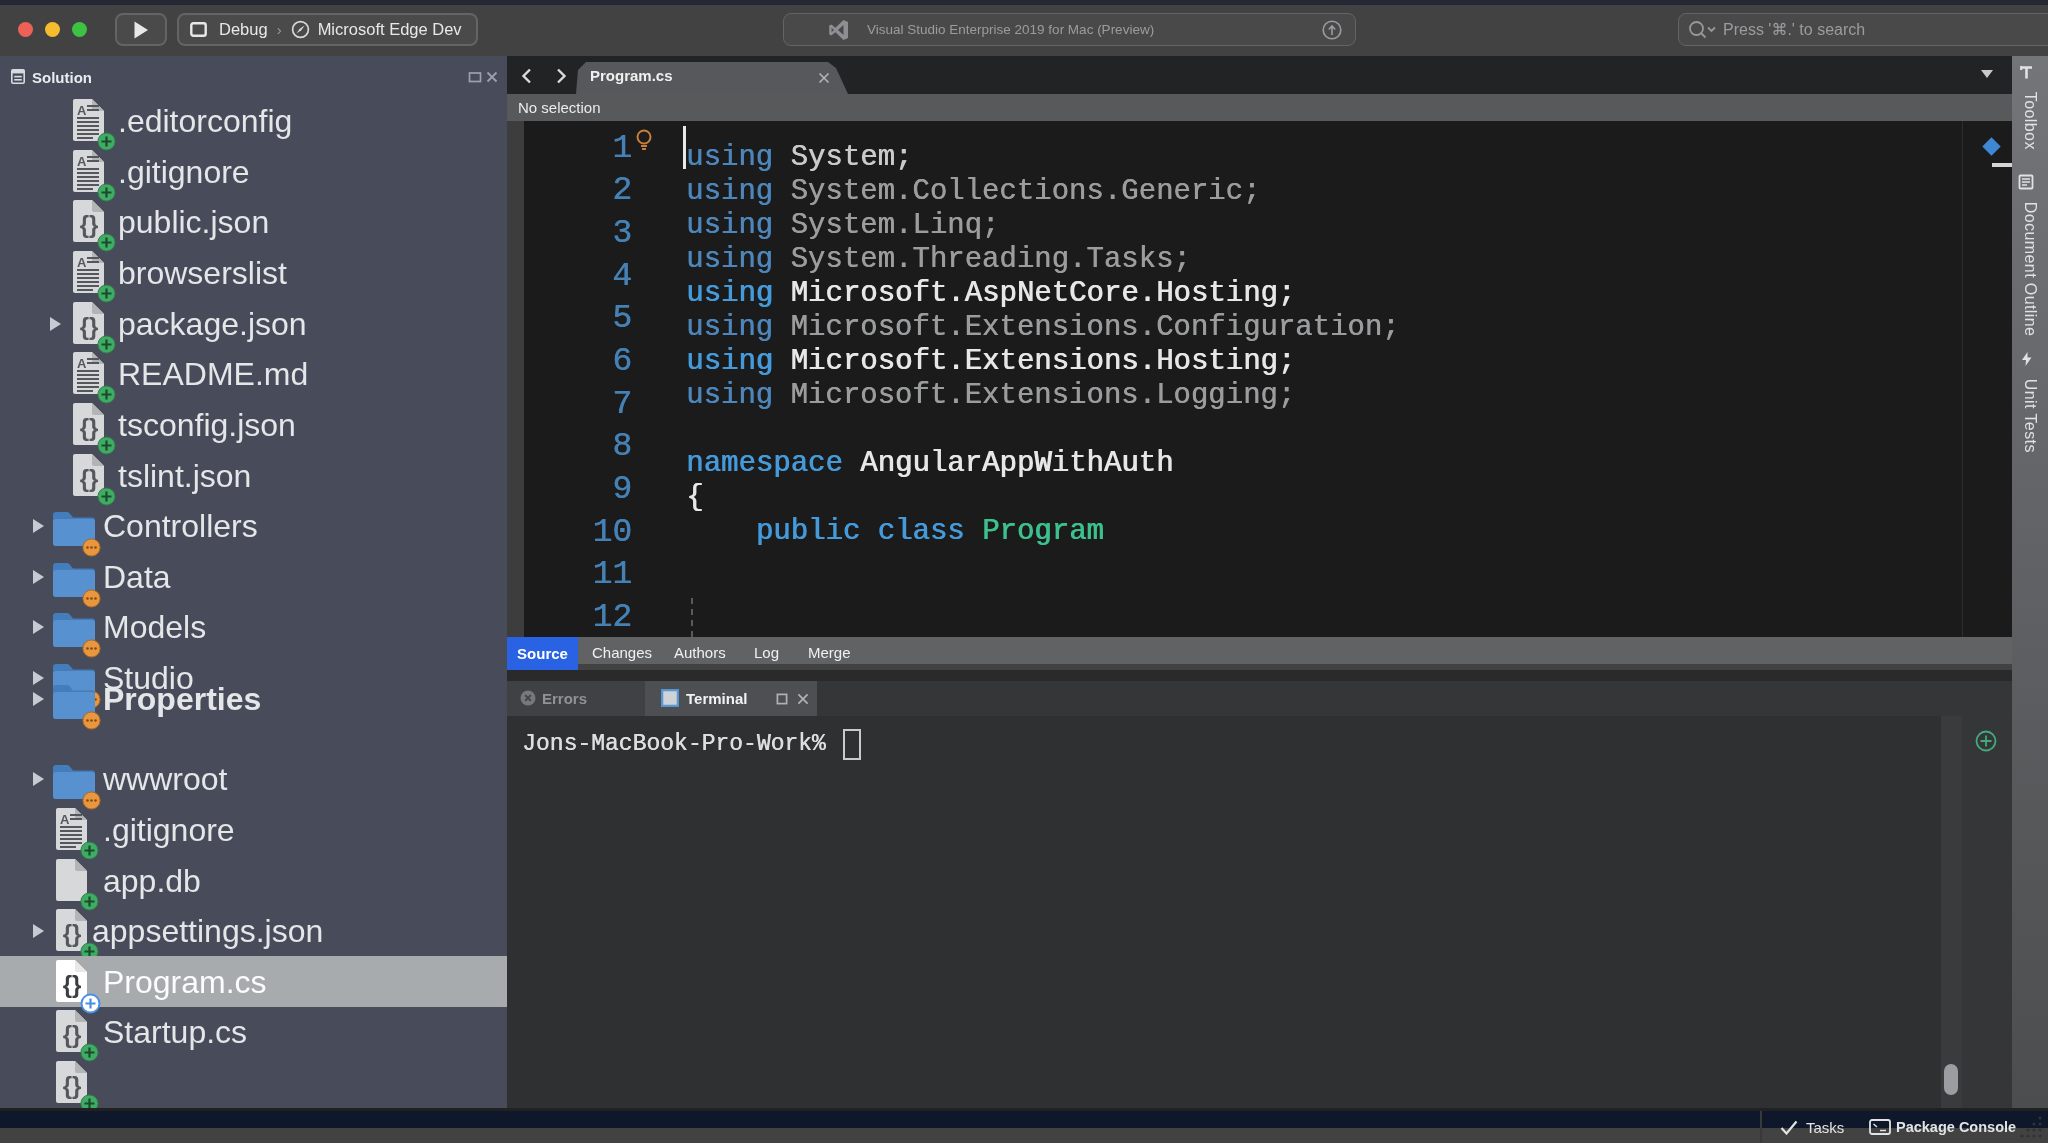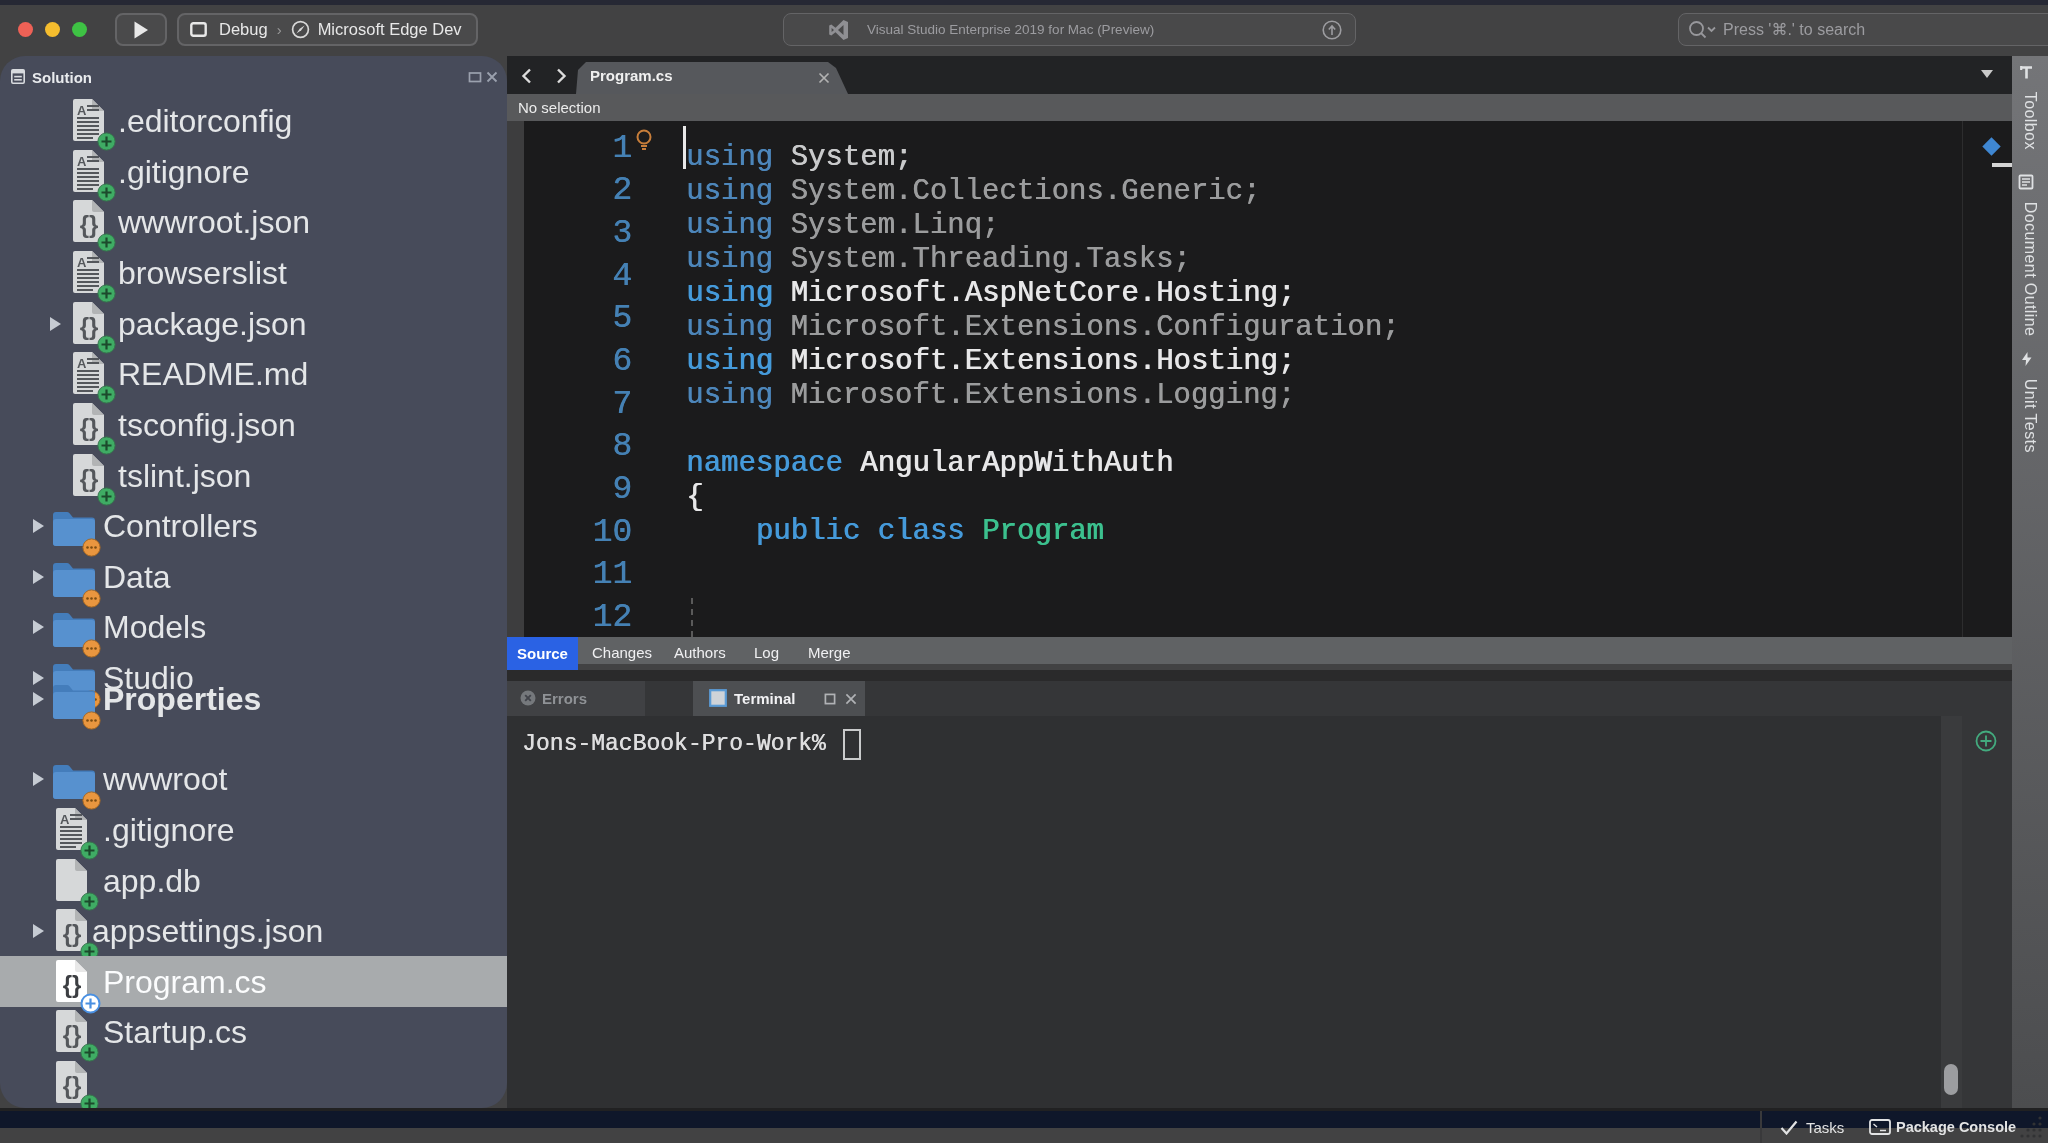--- a/index.html
+++ b/index.html
@@ -5,21 +5,21 @@
   html,body{margin:0;padding:0;width:2048px;height:1143px;overflow:hidden;background:#424243;
     font-family:"Liberation Sans",sans-serif;}
   .abs{position:absolute;}
   
   #topstrip{left:0;top:0;width:2048px;height:5px;background:#262834;}
   #toolbar{left:0;top:5px;width:2048px;height:51px;background:#424243;}
   .tl{width:15px;height:15px;border-radius:50%;top:22px;}
   .tbtn{top:13px;height:33px;border:2px solid #646466;border-radius:8px;background:#4a4a4b;
     color:#e8e8e8;font-size:16.5px;display:flex;align-items:center;box-sizing:border-box;white-space:nowrap;}
   
-  #sidebar{left:0;top:56px;width:507px;height:1052px;background:#474b5a;overflow:hidden;border-radius:25px;}
+  #sidebar{left:0;top:56px;width:507px;height:1052px;background:#474b5a;overflow:hidden;}
   .row{position:absolute;left:0;width:507px;height:51px;}
   .rowtxt{position:absolute;color:#e4e6e8;font-size:32px;top:50%;transform:translateY(-50%);white-space:nowrap;}
   .tri{position:absolute;width:0;height:0;border-left:11px solid #c6cbd3;border-top:7px solid transparent;border-bottom:7px solid transparent;top:50%;transform:translateY(-50%);}
   
   #tabbar{left:507px;top:56px;width:1505px;height:38px;background:#222325;}
   #breadcrumb{left:507px;top:94px;width:1505px;height:27px;background:#58595b;color:#ececec;font-size:15px;}
   #editor{left:507px;top:121px;width:1505px;height:516px;background:#1b1b1c;overflow:hidden;}
   #gittabs{left:507px;top:637px;width:1505px;height:27px;background:#606264;}
   #darkstrip{left:507px;top:670px;width:1505px;height:11px;background:#2a2a2b;}
   #paneltabs{left:507px;top:681px;width:1505px;height:35px;background:#353638;}
@@ -140,21 +140,21 @@
       <div class="row" style="top:140px;">
         <svg width="34" height="44" viewBox="0 0 34 44" style="position:absolute;left:72px;top:3px;">
           <path d="M3 1 h17 l12 12 v28 a2 2 0 0 1 -2 2 h-27 a2 2 0 0 1 -2 -2 v-38 a2 2 0 0 1 2 -2 z" fill="#d6d8d9"></path>
           <path d="M20 1 l12 12 h-10 a2 2 0 0 1 -2 -2 z" fill="#b2b4b5"></path>
           <text x="17" y="34" text-anchor="middle" font-family="Liberation Sans" font-size="24" font-weight="bold" fill="#54575b">{}</text>
         </svg>
         <svg width="19" height="19" viewBox="0 0 19 19" style="position:absolute;left:97px;top:37px;">
           <circle cx="9.5" cy="9.5" r="8.6" fill="#3fac64" stroke="#37744e" stroke-width="1"></circle>
           <path d="M9.5 4.5 v10 M4.5 9.5 h10" stroke="#1c4a2c" stroke-width="2.2"></path>
         </svg>
-        <span class="rowtxt" style="left:118px;">wwwroot.json</span>
+        <span class="rowtxt" style="left:118px;">public.json</span>
       </div>
       <div class="row" style="top:191px;">
         <svg width="34" height="44" viewBox="0 0 34 44" style="position:absolute;left:72px;top:3px;">
           <path d="M3 1 h17 l12 12 v28 a2 2 0 0 1 -2 2 h-27 a2 2 0 0 1 -2 -2 v-38 a2 2 0 0 1 2 -2 z" fill="#d6d8d9"></path>
           <path d="M20 1 l12 12 h-10 a2 2 0 0 1 -2 -2 z" fill="#b2b4b5"></path>
           <text x="5" y="17" font-family="Liberation Sans" font-size="13" font-weight="bold" fill="#54575b">A</text>
           <rect x="15" y="7" width="12" height="2" fill="#54575b"></rect>
           <rect x="15" y="11" width="12" height="2" fill="#54575b"></rect>
           <rect x="5" y="19" width="22" height="2" fill="#54575b"></rect>
           <rect x="5" y="23" width="22" height="2" fill="#54575b"></rect>
@@ -457,21 +457,21 @@
 </div>
 <div class="abs" id="darkstrip"></div>
 <div class="abs" id="paneltabs">
   <div style="position:absolute;left:0;top:0;width:138px;height:35px;background:#404144;">
     <svg width="16" height="16" viewBox="0 0 16 16" style="position:absolute;left:13px;top:9px;">
         <circle cx="8" cy="8" r="7.5" fill="#75787c"></circle>
         <path d="M5.2 5.2 L10.8 10.8 M10.8 5.2 L5.2 10.8" stroke="#41434a" stroke-width="1.9"></path>
       </svg>
     <span style="position:absolute;left:35px;top:9px;color:#8f9296;font-size:15px;font-weight:bold;">Errors</span>
   </div>
-  <div style="position:absolute;left:138px;top:0;width:172px;height:47px;background:#4d4f52;margin-left:48px;">
+  <div style="position:absolute;left:138px;top:0;width:172px;height:47px;background:#4d4f52;">
     <svg width="18" height="18" viewBox="0 0 18 18" style="position:absolute;left:16px;top:8px;">
         <rect x="1.2" y="1.2" width="15.6" height="15.6" fill="#cfd3d8" stroke="#5b9bd5" stroke-width="2.2"></rect>
       </svg>
     <span style="position:absolute;left:41px;top:9px;color:#f2f2f4;font-size:15px;font-weight:bold;">Terminal</span>
     <svg width="12" height="12" viewBox="0 0 12 12" style="position:absolute;left:131px;top:12px;">
         <rect x="1.4" y="1.4" width="9.2" height="9.2" fill="none" stroke="#b0b2b5" stroke-width="1.7"></rect>
       </svg>
     <svg width="12" height="12" viewBox="0 0 12 12" style="position:absolute;left:152px;top:12px;">
         <path d="M1.4 1.4 L10.6 10.6 M10.6 1.4 L1.4 10.6" stroke="#b0b2b5" stroke-width="1.7"></path>
       </svg>

